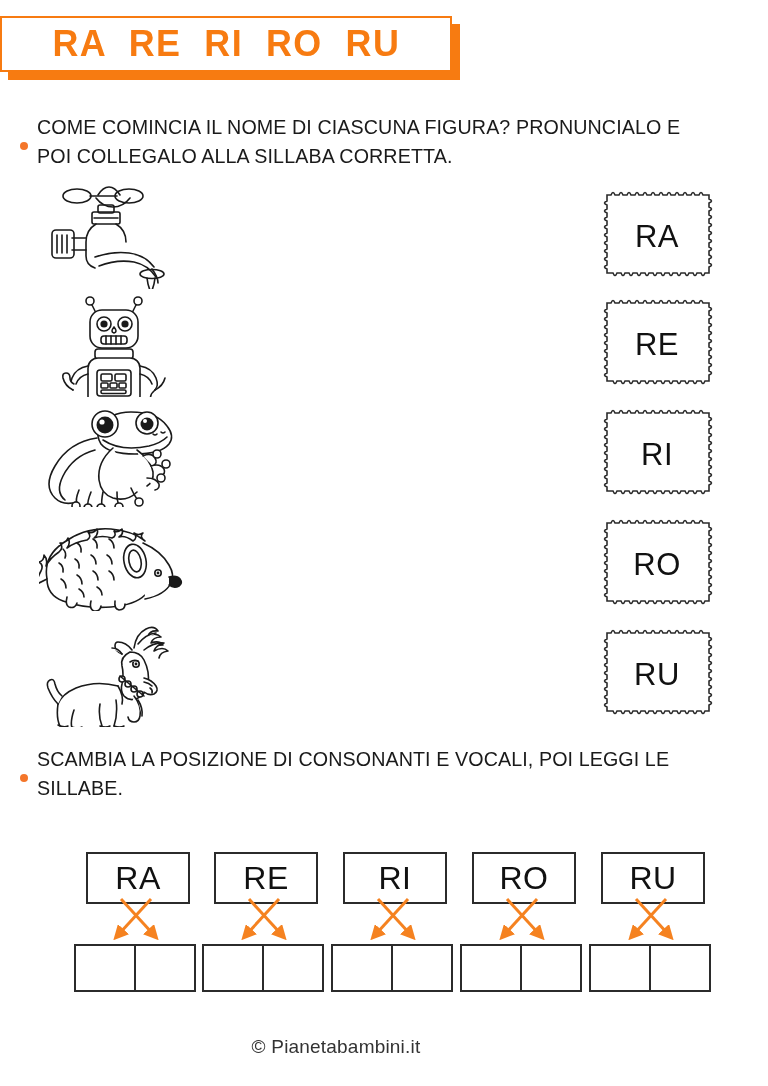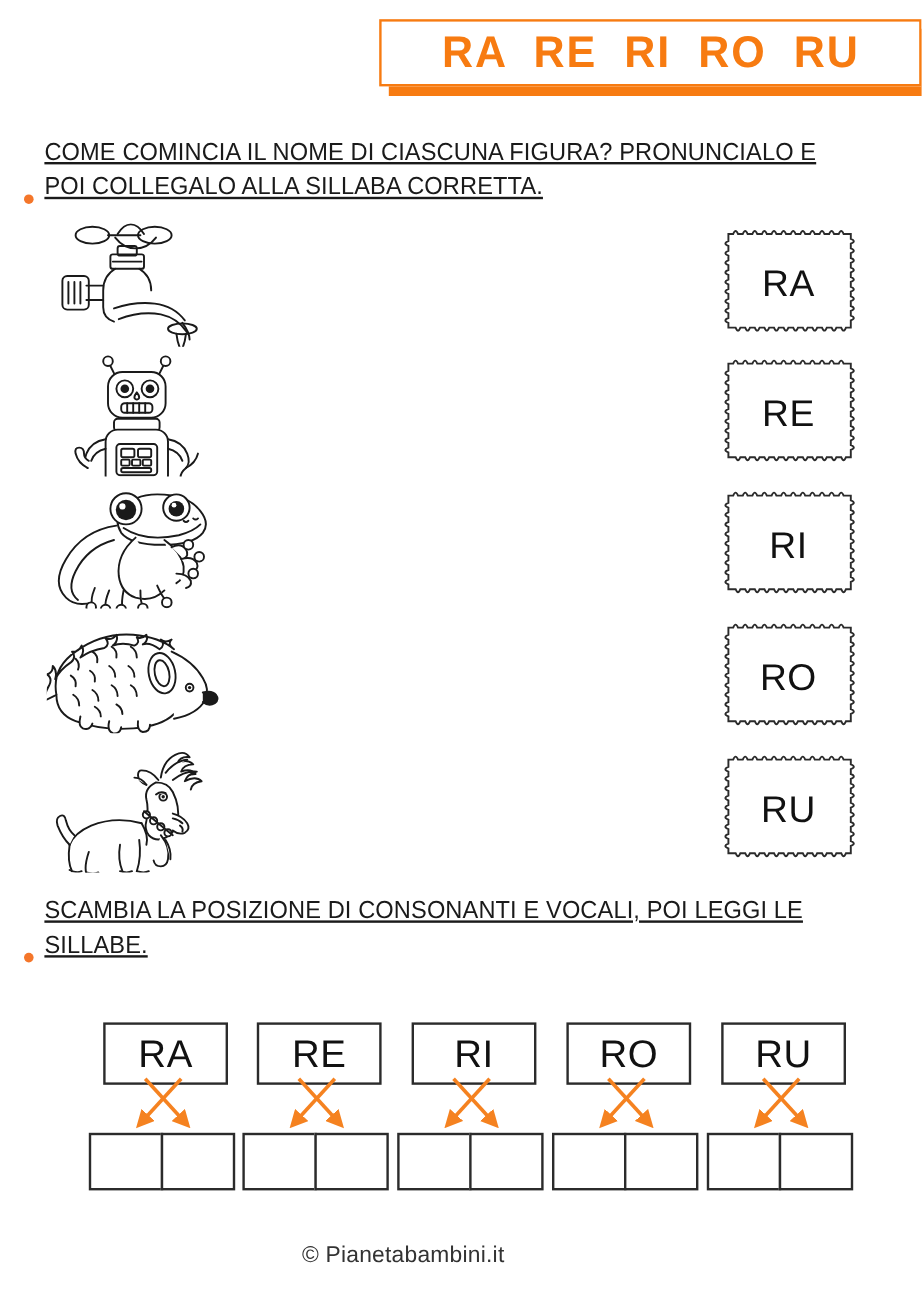--- a/index.html
+++ b/index.html
@@ -8,21 +8,21 @@
     background:#ffffff;
     font-family:"Liberation Sans", sans-serif;
     color:#1a1a1a;
     overflow:hidden;
     position:relative;
   }
 
   
   .title-wrap{
     position:absolute; left:0; top:16px; width:768px;
-    display:flex; justify-content:flex-end;
+    display:flex; justify-content:flex-start;
   }
   .title-shadow{
     position:relative;
     width:452px; height:56px;
   }
   .title-shadow::after{
     content:"";
     position:absolute;
     left:8px; top:8px;
     width:452px; height:56px;
@@ -46,22 +46,21 @@
     font-family:"Liberation Sans", sans-serif;
     transform:scaleX(0.97);
   }
 
   
   .instr{
     position:absolute;
     left:20px;
     width:726px;
     display:flex;
-    align-items:flex-end;
-    text-decoration:underline;
+    align-items:center;
   }
   .bullet{
     width:8px;height:8px;border-radius:50%;
     background:#F4762A;
     flex:0 0 auto;
     margin-top:10px;
     margin-right:9px;
   }
   .instr-text{
     font-size:20.5px;

